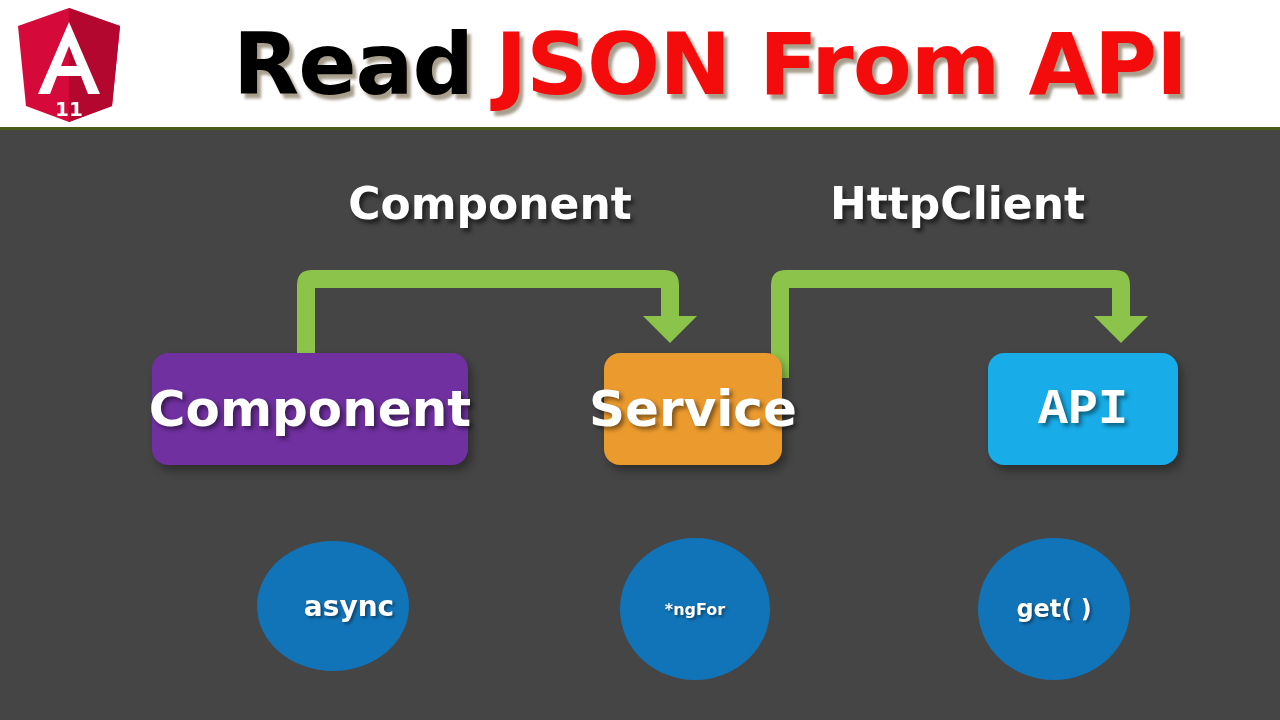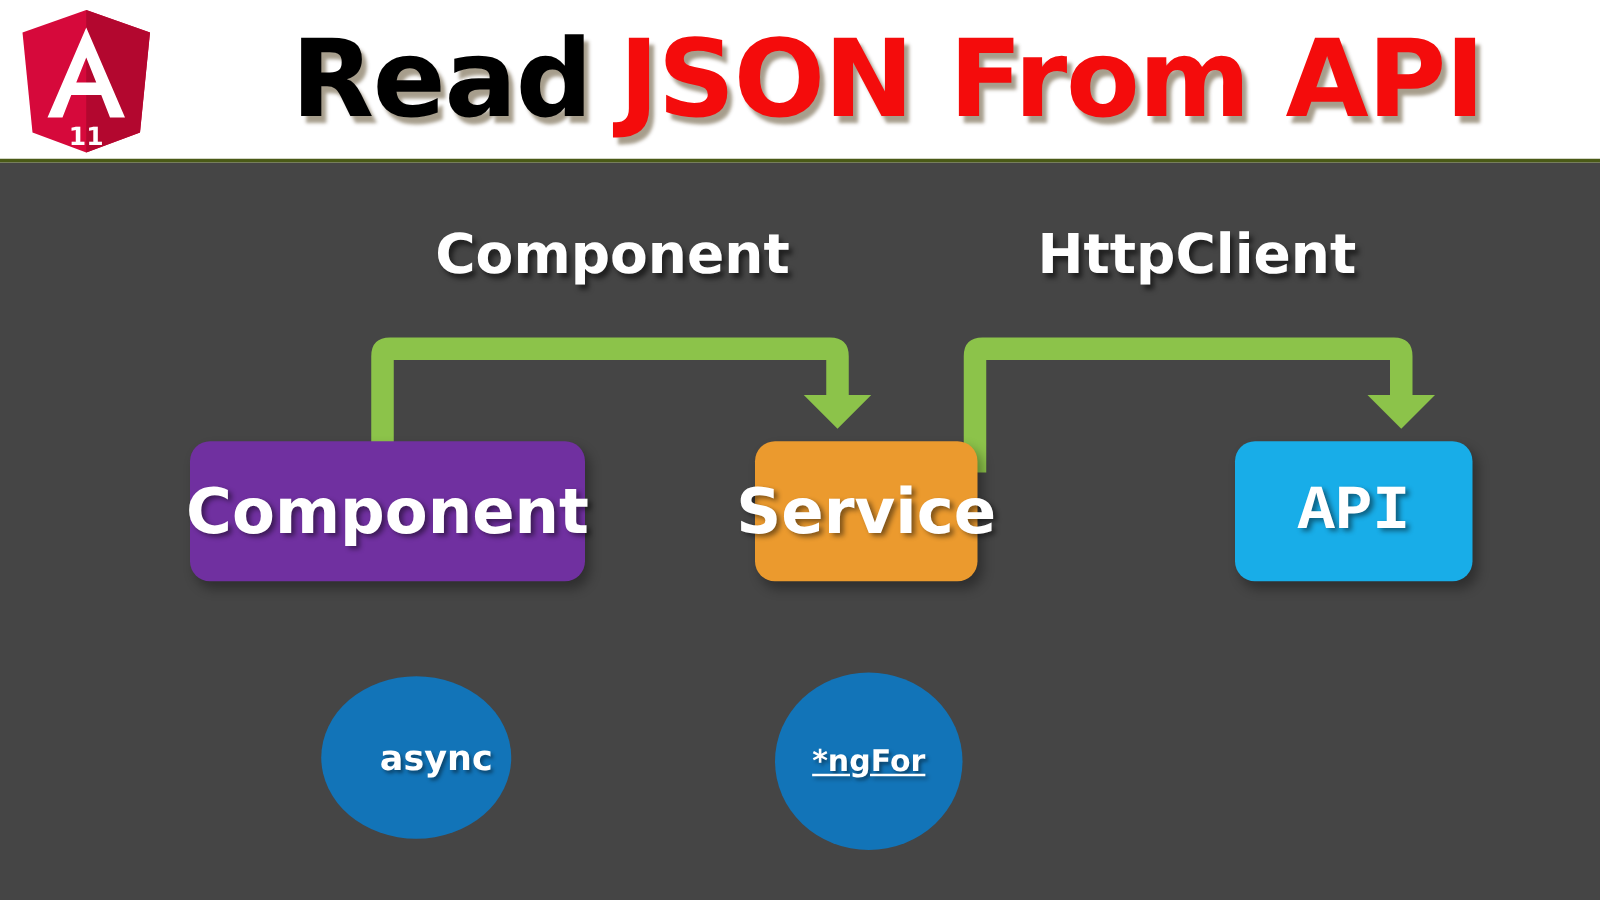--- a/index.html
+++ b/index.html
@@ -104,21 +104,21 @@
   .node-circle span {
     font-weight: bold;
     color: #ffffff;
     text-shadow: 2px 2px 3px rgba(0,0,0,0.40);
     white-space: nowrap;
   }
   #circle-async  { left: 257px; top: 541px; width: 152px; height: 130px; }
   #circle-ngfor  { left: 620px; top: 538px; width: 150px; height: 142px; }
   #circle-get    { left: 978px; top: 538px; width: 152px; height: 142px; }
   #circle-async span { font-size: 28px; margin-left: 32px; }
-  #circle-ngfor span { font-size: 24px; text-decoration: underline; }
+  #circle-ngfor span { font-size: 16px; }
   #circle-get   span { font-size: 24px; }
 </style>
 </head>
 <body>
 
 <div id="stage">
 
   <div id="banner">
 
     <svg id="logo" viewBox="0 0 110 118">
@@ -186,14 +186,17 @@
   </div>
 
   <div class="node-circle" id="circle-async">
     <span>async</span>
   </div>
 
   <div class="node-circle" id="circle-ngfor">
     <span>*ngFor</span>
   </div>
 
+  <div class="node-circle" id="circle-get">
+    <span>get( )</span>
+  </div>
 
 </div>
 
 </body></html>

